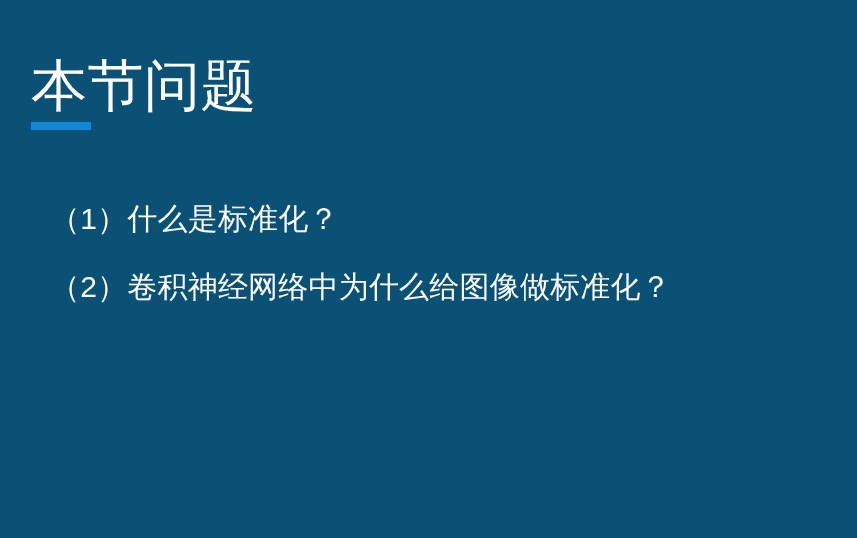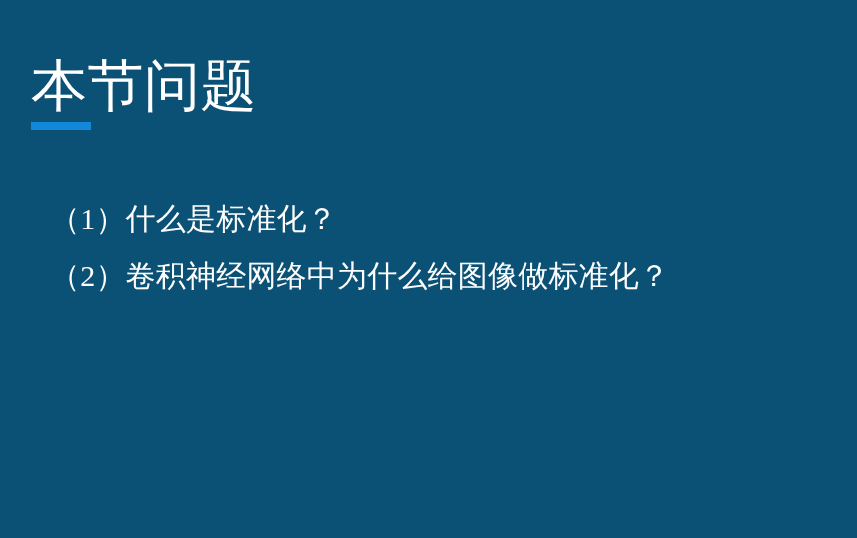--- a/index.html
+++ b/index.html
@@ -7,21 +7,21 @@
     padding: 0;
     background: #0a5175;
   }
 
   .slide {
     position: relative;
     width: 857px;
     height: 472px;
     background: #0a5175;
     overflow: hidden;
-    font-family: Liberation Serif, serif;
+    font-family: Liberation Sans, sans-serif;
     -webkit-font-smoothing: antialiased;
   }
 
   
   .title-block {
     position: absolute;
     left: 31px;
     top: 52px;
   }
 
@@ -52,21 +52,21 @@
   .body-line {
     font-size: 30px;
     line-height: 46px;
     color: #fdfdfd;
     font-weight: 400;
     white-space: nowrap;
     letter-spacing: 0.2px;
   }
 
   .body-line + .body-line {
-    margin-top: 11px;
+    margin-top: 22px;
   }
 </style>
 </head>
 <body>
 
 <div class="slide">
 
   <div class="title-block">
     <div class="slide-title">本节问题</div>
     <div class="title-accent"></div>

